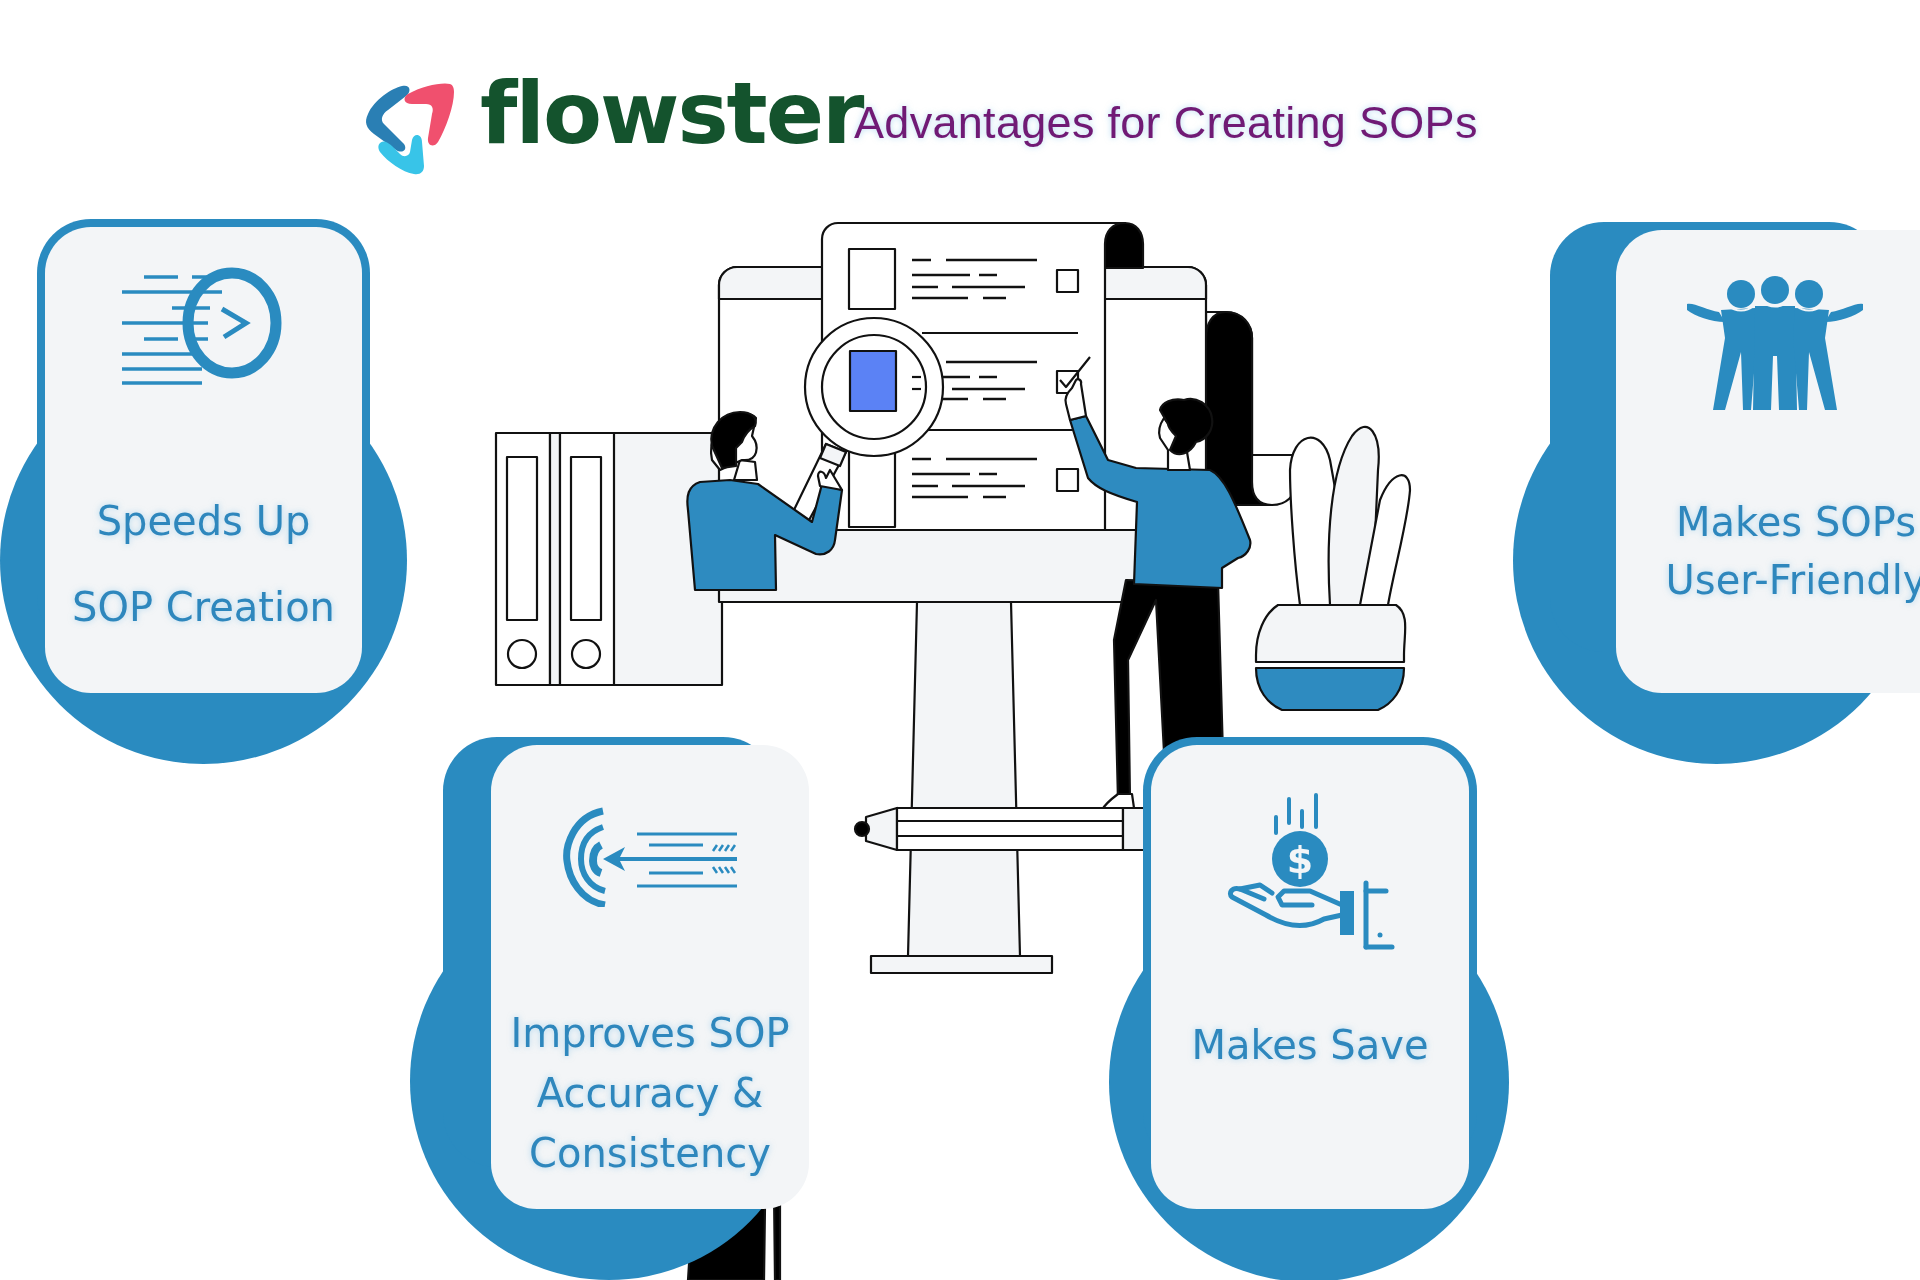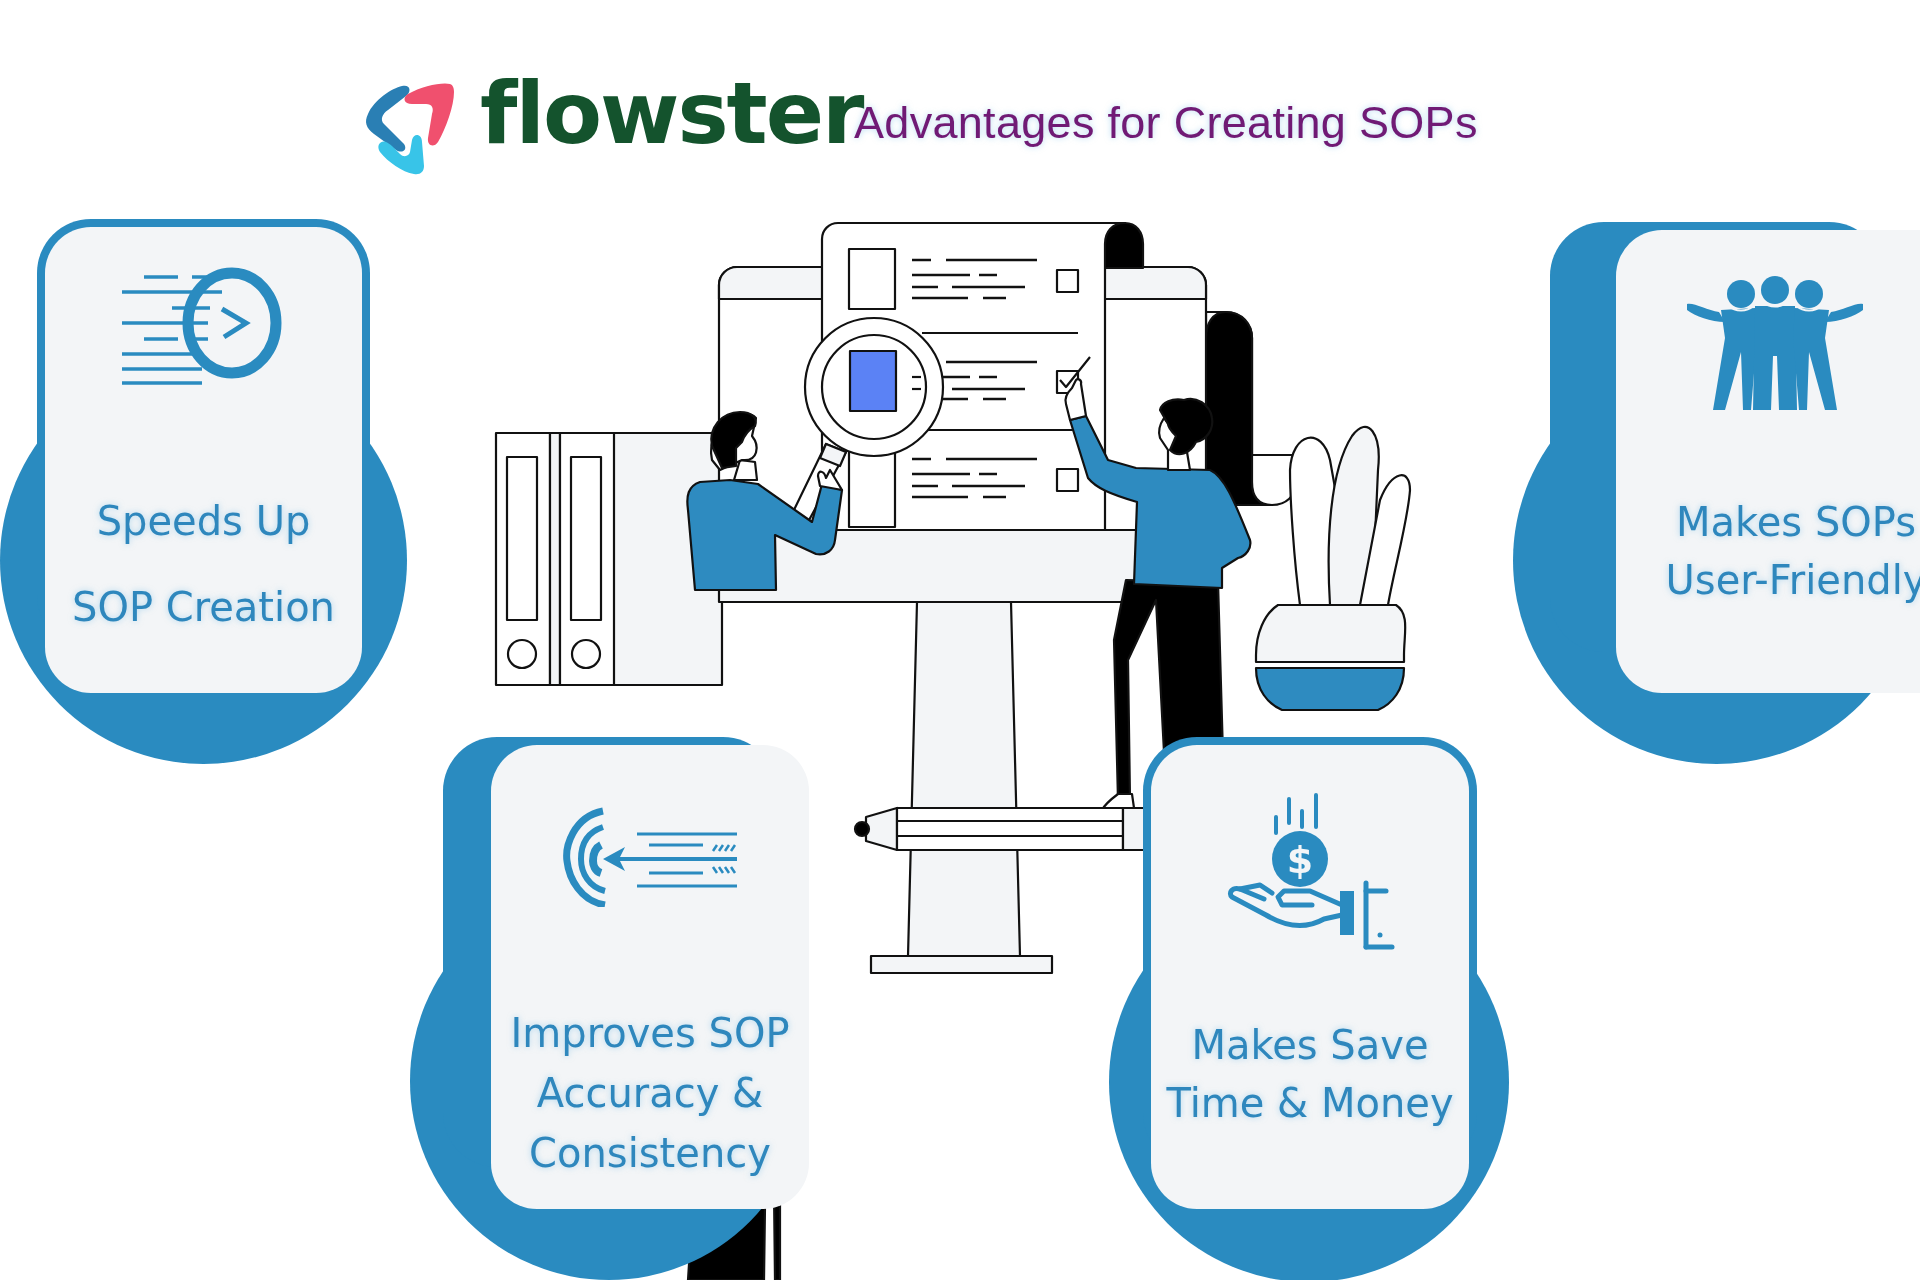--- a/index.html
+++ b/index.html
@@ -279,15 +279,14 @@
         <path d="M116 128 L98 132 C80 142 60 140 40 128 L6 110 C2 106 6 100 14 102 L38 112"></path>
         <path d="M14 102 L34 98 L46 106"></path>
         <line x1="140" y1="104" x2="160" y2="104"></line>
         <line x1="140" y1="96" x2="140" y2="160"></line>
         <line x1="140" y1="160" x2="166" y2="160"></line>
       </g>
       <rect x="114" y="104" width="14" height="44" fill="#2a8bc0"></rect>
       <circle cx="154" cy="148" r="2.5" fill="#2a8bc0"></circle>
     </svg>
     <div class="card-label" style="top:270px;">Makes Save</div>
-    <div class="card-label" style="top:328px;">Time &amp; Money</div>
   </div>
 </div>
 
 </body></html>

